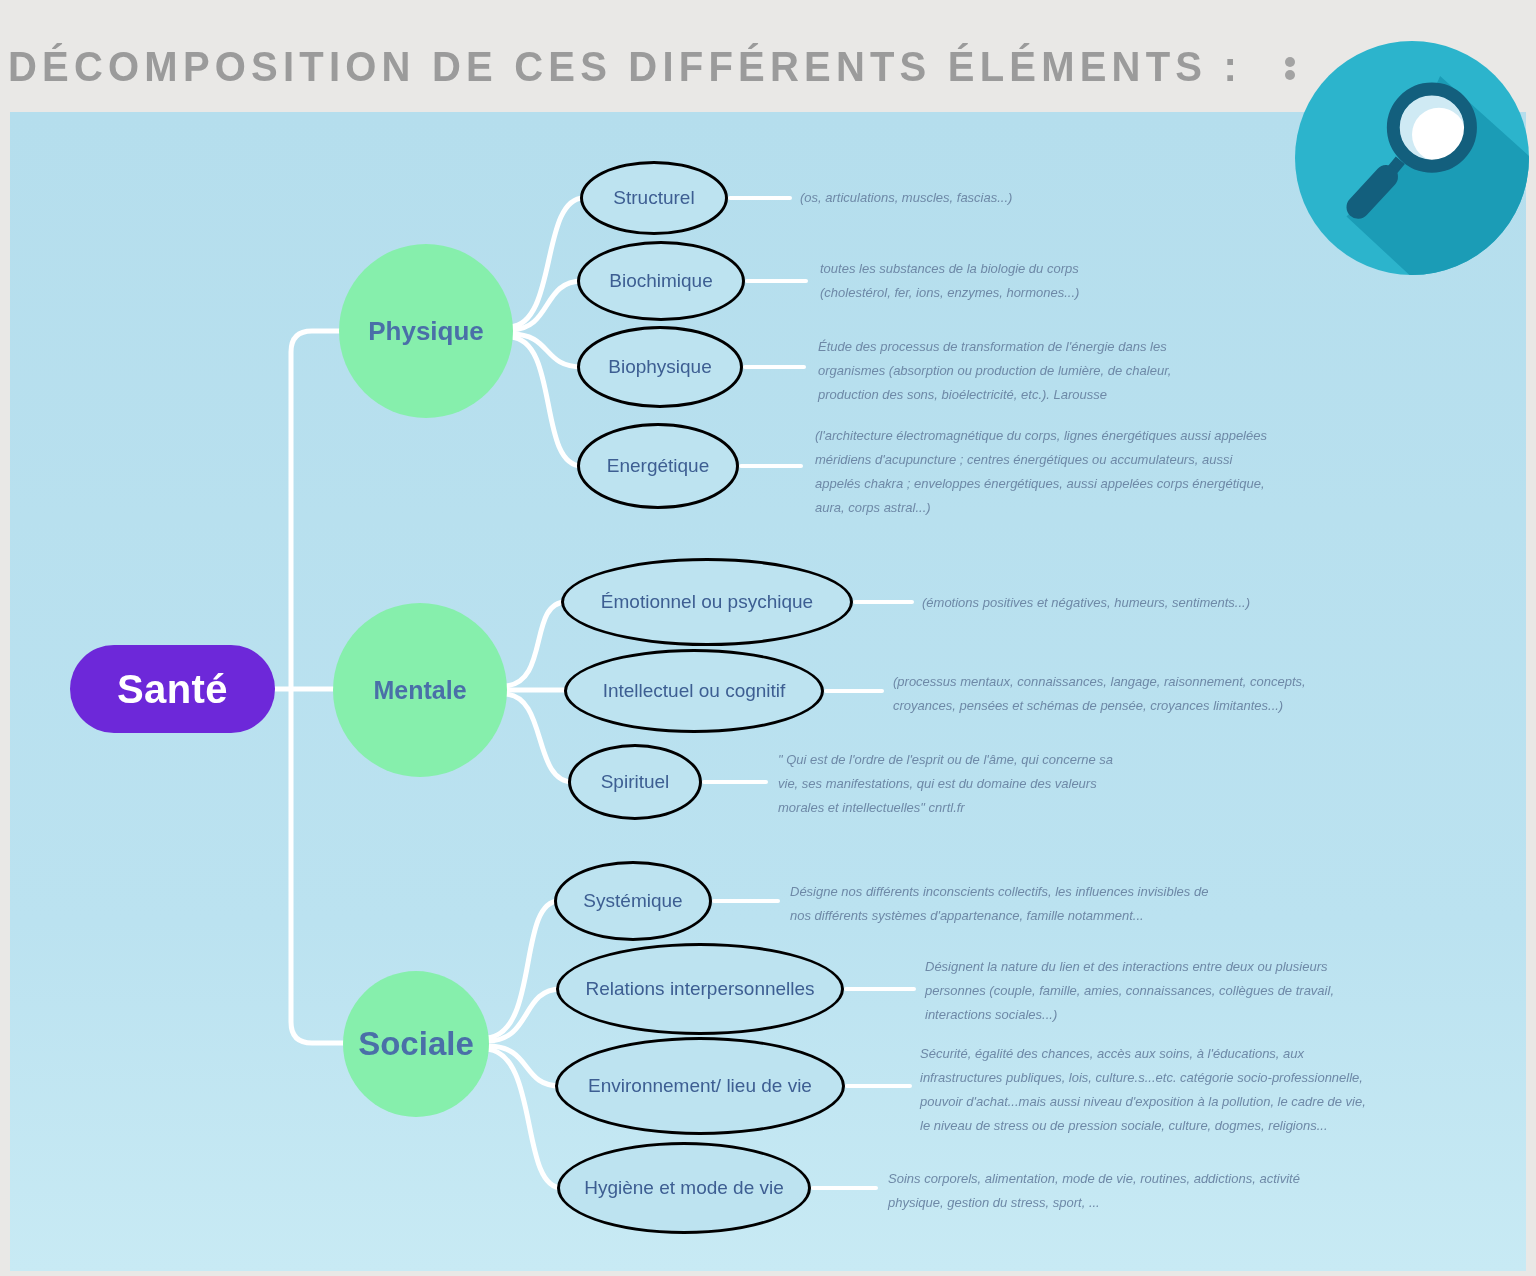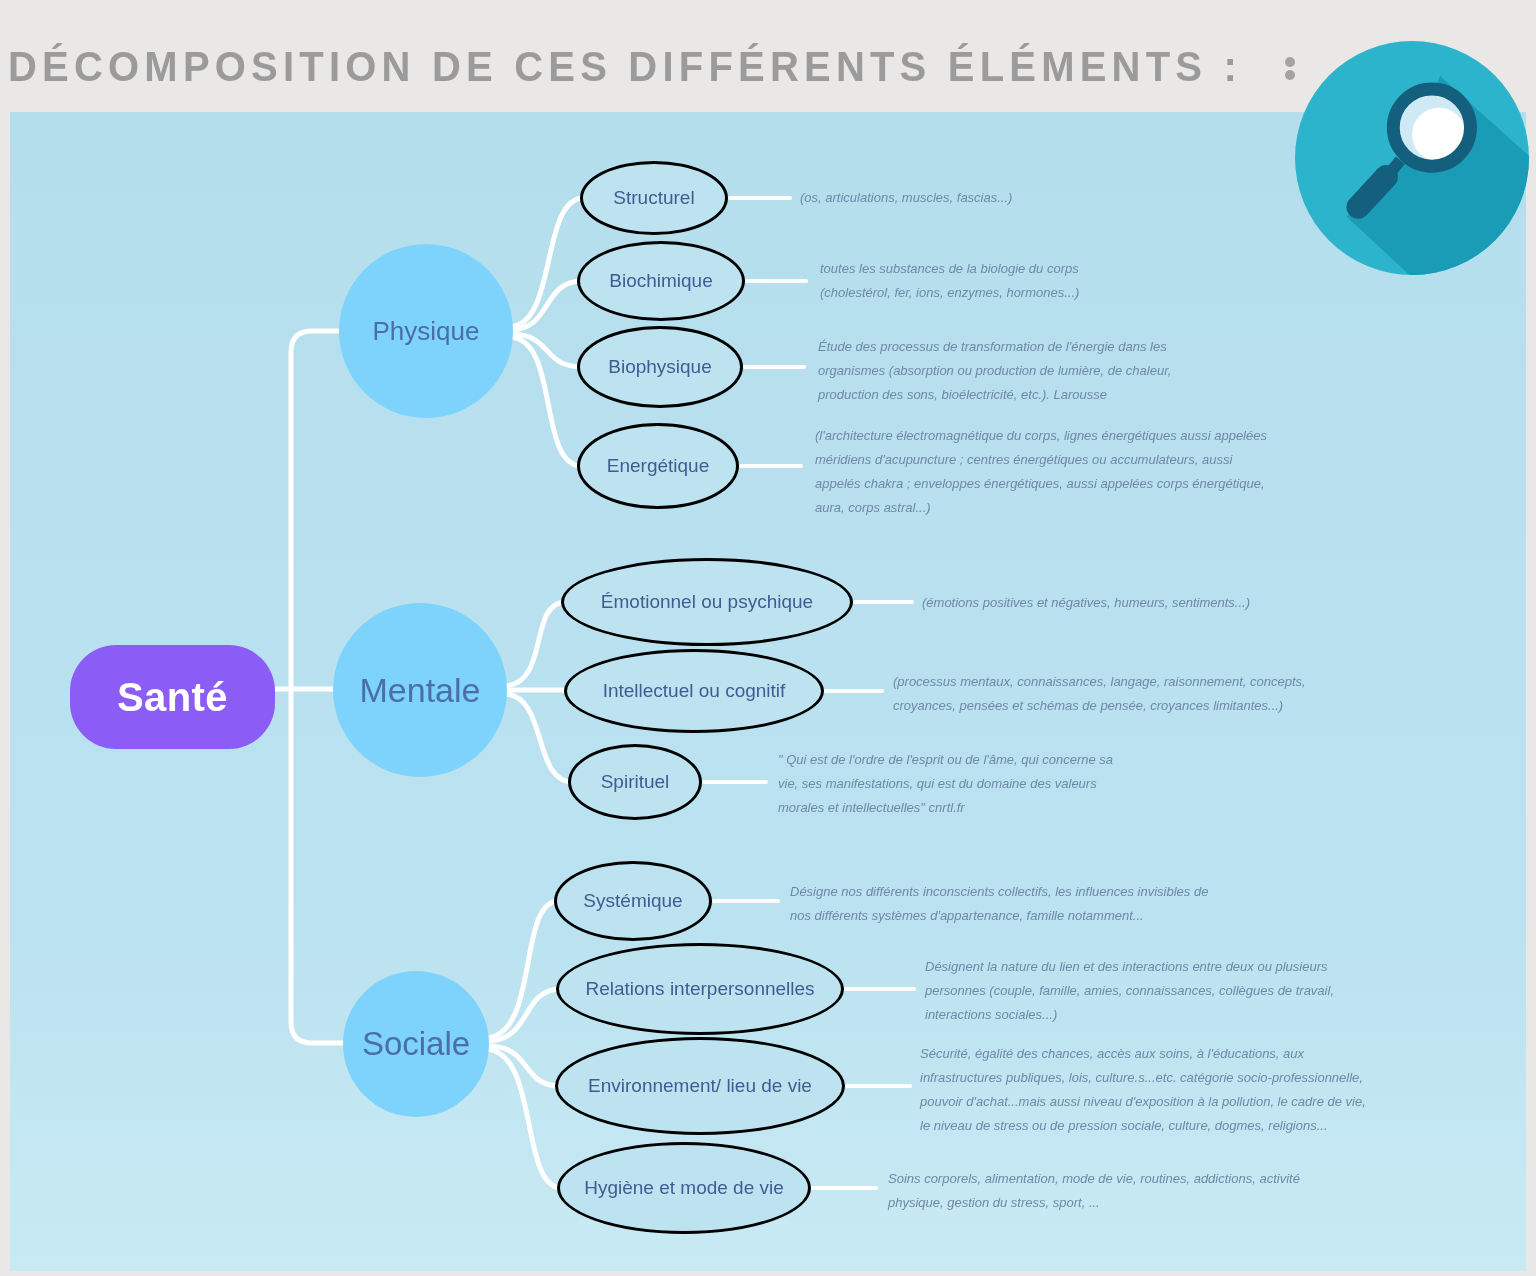--- a/index.html
+++ b/index.html
@@ -13,29 +13,29 @@
     font-size:40px;font-weight:800;letter-spacing:0.13em;
     color:#9b9b9b;white-space:nowrap;
     transform:scaleY(1.08);transform-origin:left top;
   }
   .panel{
     position:absolute;left:10px;top:112px;width:1516px;height:1159px;
     background:linear-gradient(180deg,#b5deed 0%,#bbe2f0 70%,#c8eaf4 100%);
   }
   .links{position:absolute;left:0;top:0;pointer-events:none;}
   .root-node{
-    position:absolute;left:70px;top:645px;width:205px;height:104px;
-    background:#8b5cf6;border-radius:46px;
+    position:absolute;left:70px;top:645px;width:205px;height:88px;
+    background:#6d28d9;border-radius:46px;
     display:flex;align-items:center;justify-content:center;
     color:#ffffff;font-size:40px;font-weight:bold;letter-spacing:0.01em;
   }
   .circle-node{
-    position:absolute;background:#7dd3fc;border-radius:50%;
+    position:absolute;background:#86efac;border-radius:50%;
     display:flex;align-items:center;justify-content:center;
-    color:#4a6fa8;font-weight:normal;font-size:26px;
+    color:#4a6fa8;font-weight:bold;font-size:26px;
   }
   .ellipse-node{
     position:absolute;box-sizing:border-box;
     background:#bde3f0;border:3px solid #000000;border-radius:50%;
     display:flex;align-items:center;justify-content:center;
     color:#3d5e92;font-size:19px;text-align:center;line-height:1.1;
   }
   .desc{
     position:absolute;font-style:italic;color:#6e89a7;
     font-size:13px;line-height:24px;white-space:pre-line;
@@ -86,21 +86,21 @@
     <path d="M 714 901 H 778"></path>
     <path d="M 846 989 H 914"></path>
     <path d="M 847 1086 H 910"></path>
     <path d="M 813 1188 H 876"></path>
   </g>
 </svg>
 
 <div class="root-node">Santé</div>
 
 <div class="circle-node" style="left:339px;top:244px;width:174px;height:174px">Physique</div>
-<div class="circle-node" style="left:333px;top:603px;width:174px;height:174px;font-size:34px">Mentale</div>
+<div class="circle-node" style="left:333px;top:603px;width:174px;height:174px;font-size:25px">Mentale</div>
 <div class="circle-node" style="left:343px;top:971px;width:146px;height:146px;font-size:33px">Sociale</div>
 
 <div class="ellipse-node" style="left:580px;top:161px;width:148px;height:74px">Structurel</div>
 <div class="ellipse-node" style="left:577px;top:241px;width:168px;height:80px">Biochimique</div>
 <div class="ellipse-node" style="left:577px;top:326px;width:166px;height:82px">Biophysique</div>
 <div class="ellipse-node" style="left:577px;top:423px;width:162px;height:86px">Energétique</div>
 
 <div class="ellipse-node" style="left:561px;top:558px;width:292px;height:88px">Émotionnel ou psychique</div>
 <div class="ellipse-node" style="left:564px;top:649px;width:260px;height:84px">Intellectuel ou cognitif</div>
 <div class="ellipse-node" style="left:568px;top:744px;width:134px;height:76px">Spirituel</div>

